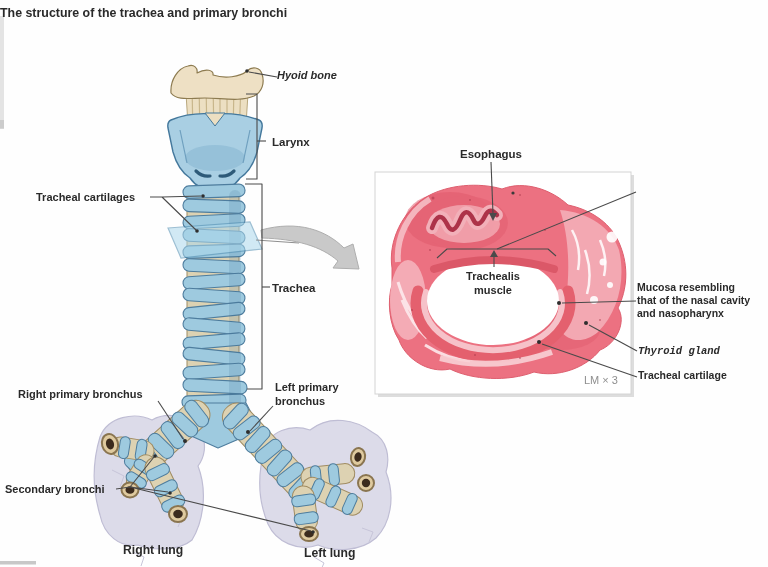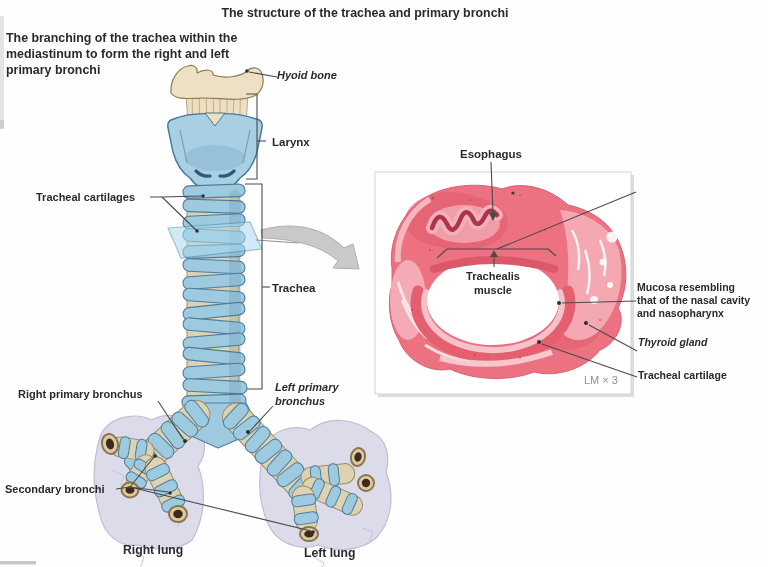--- a/index.html
+++ b/index.html
@@ -7,21 +7,21 @@
          font-family:"Liberation Sans",sans-serif;}
   .stage svg{position:absolute;left:0;top:0;}
   .lbl{position:absolute;font-weight:bold;font-size:11px;line-height:1.25;color:#2a2a2a;
        white-space:pre-line;z-index:5;}
   .cap{font-size:12.4px;line-height:1.3;}
   .it{font-style:italic;}
   .ctr{text-align:center;}
   .sm{font-size:10.5px;}
   .lung{font-size:12.2px;}
   .gray{color:#8f8f8f;font-weight:normal;font-size:11px;}
-  .title{left:0;top:5px;width:730px;text-align:center;}
+  .title{left:0;top:5px;width:730px;}
 </style>
 </head>
 <body>
 
 <div class="stage">
 
 <svg width="768" height="567" viewBox="0 0 768 567">
 
   <g>
     <rect x="0" y="16" width="4" height="112" fill="#e4e4e4"></rect>
@@ -271,38 +271,35 @@
     <circle cx="155" cy="456" r="1.8"></circle>
         <circle cx="170" cy="493" r="1.8"></circle>
         <circle cx="313" cy="532" r="1.8"></circle>
     <circle cx="559" cy="303" r="2"></circle>
         <circle cx="586" cy="323" r="2"></circle>
         <circle cx="539" cy="342" r="2"></circle>
   </g>
 </svg>
 
   <div class="lbl cap title">The structure of the trachea and primary bronchi</div>
-  <div class="lbl cap" style="left:6px;top:30px;width:262px;">The branching of the trachea within the
-mediastinum to form the right and left
-primary bronchi</div>
 
   <div class="lbl it" style="left:277px;top:69px;">Hyoid bone</div>
   <div class="lbl" style="left:272px;top:135px;font-size:11.5px;">Larynx</div>
   <div class="lbl" style="left:36px;top:191px;">Tracheal cartilages</div>
   <div class="lbl" style="left:272px;top:281px;font-size:11.5px;">Trachea</div>
   <div class="lbl" style="left:18px;top:388px;">Right primary bronchus</div>
-  <div class="lbl" style="left:275px;top:381px;font-style:italic;">Left primary
+  <div class="lbl" style="left:275px;top:381px;">Left primary
 bronchus</div>
   <div class="lbl" style="left:5px;top:483px;">Secondary bronchi</div>
   <div class="lbl lung" style="left:123px;top:543px;">Right lung</div>
   <div class="lbl lung" style="left:304px;top:546px;">Left lung</div>
 
   <div class="lbl" style="left:460px;top:147px;font-size:11.5px;">Esophagus</div>
   <div class="lbl ctr" style="left:456px;top:270px;width:74px;">Trachealis
 muscle</div>
   <div class="lbl sm" style="left:637px;top:281px;width:142px;">Mucosa resembling
 that of the nasal cavity
 and nasopharynx</div>
-  <div class="lbl it sm" style="left:638px;top:336px;">Thyroid gland</div>
+  <div class="lbl it sm" style="left:638px;top:345px;font-family:Liberation Mono, monospace;">Thyroid gland</div>
   <div class="lbl sm" style="left:638px;top:369px;">Tracheal cartilage</div>
   <div class="lbl gray" style="left:584px;top:374px;">LM × 3</div>
 
 </div>
 
 </body></html>

